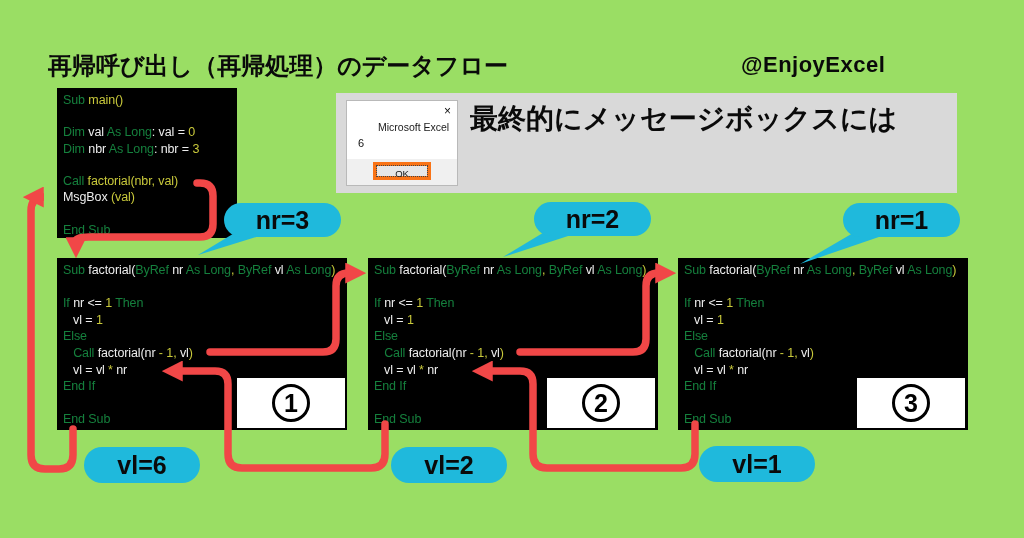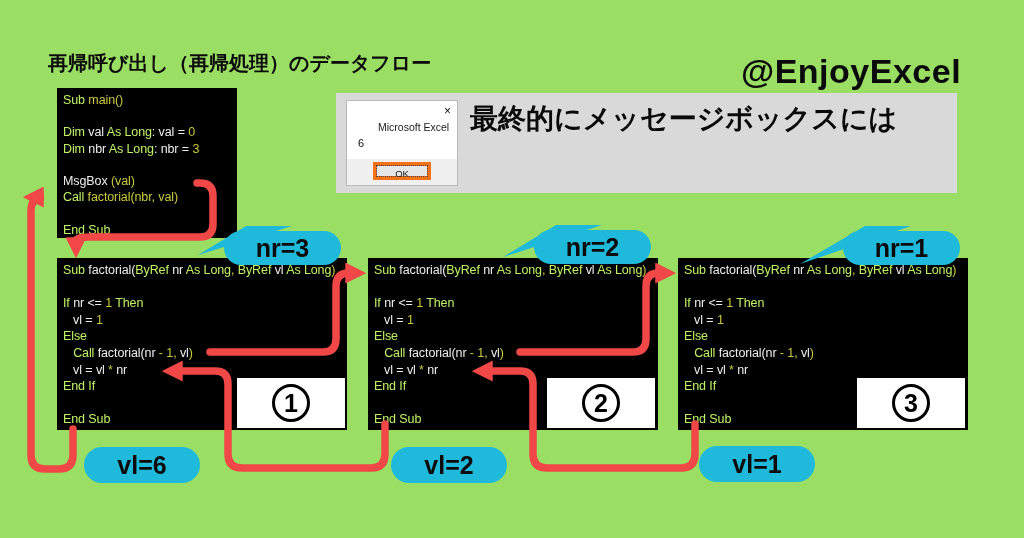--- a/index.html
+++ b/index.html
@@ -4,36 +4,36 @@
 <style>
   html,body{margin:0;padding:0;}
   .canvas{
     position:relative;width:1024px;height:538px;overflow:hidden;
     background:#9ade64;
     font-family:"Liberation Sans","DejaVu Sans",sans-serif;
   }
   .abs{position:absolute;}
   
   .page-title{
-    left:48px;top:50px;font-size:20px;font-weight:800;color:#0a0a0a;
+    left:48px;top:50px;font-size:24px;font-weight:800;color:#0a0a0a;
     letter-spacing:0px;white-space:nowrap;
   }
   .handle{
-    left:741px;top:52px;font-size:34px;font-weight:800;color:#0a0a0a;
+    left:741px;top:52px;font-size:22px;font-weight:800;color:#0a0a0a;
     letter-spacing:0.5px;white-space:nowrap;
   }
   
   .code-block{
     background:#000;color:#ededed;
     font-size:12.5px;letter-spacing:-0.1px;white-space:nowrap;
     padding:4px 0 0 6px;box-sizing:border-box;overflow:hidden;
   }
   .code-block .code-line{height:16.6px;line-height:16.6px;}
   .code-block.main .code-line{height:16.2px;line-height:16.2px;}
-  .tok-k{color:#bef264;}
+  .tok-k{color:#15803d;}
   .tok-y{color:#c9c93b;}
   .tok-w{color:#ededed;}
   .block-main{left:57px;top:88px;width:180px;height:150px;}
   .block-f1{left:57px;top:258px;width:290px;height:172px;}
   .block-f2{left:368px;top:258px;width:290px;height:172px;}
   .block-f3{left:678px;top:258px;width:290px;height:172px;}
   
   .panel{
     left:336px;top:93px;width:621px;height:100px;background:#d9d9d9;
   }
@@ -63,21 +63,21 @@
     outline:1px dotted #444;outline-offset:-4px;
     font-size:9.5px;color:#111;text-align:center;line-height:16px;
     box-sizing:border-box;
   }
   
   .badge{
     background:#1fb9dc;color:#0a0a0a;font-weight:800;
     display:flex;align-items:center;justify-content:center;
     font-size:25px;white-space:nowrap;
   }
-  .badge.nr{width:117px;height:34px;border-radius:17px;margin-top:28px;}
+  .badge.nr{width:117px;height:34px;border-radius:17px;}
   .badge.vl{width:116px;height:36px;border-radius:18px;}
   .badge-nr3{left:224px;top:203px;}
   .badge-nr2{left:534px;top:202px;}
   .badge-nr1{left:843px;top:203px;}
   .badge-vl6{left:84px;top:447px;}
   .badge-vl2{left:391px;top:447px;}
   .badge-vl1{left:699px;top:446px;}
   
   .numbox{
     background:#fff;width:108px;height:50px;
@@ -100,22 +100,22 @@
 
   <div class="abs page-title">再帰呼び出し（再帰処理）のデータフロー</div>
   <div class="abs handle">@EnjoyExcel</div>
 
   <div class="abs code-block main block-main">
       <div class="code-line"><span class="tok-k">Sub </span><span class="tok-y">main()</span></div>
       <div class="code-line">&nbsp;</div>
       <div class="code-line"><span class="tok-k">Dim </span><span class="tok-w">val </span><span class="tok-k">As Long</span><span class="tok-w">: val = </span><span class="tok-y">0</span></div>
       <div class="code-line"><span class="tok-k">Dim </span><span class="tok-w">nbr </span><span class="tok-k">As Long</span><span class="tok-w">: nbr = </span><span class="tok-y">3</span></div>
       <div class="code-line">&nbsp;</div>
+      <div class="code-line"><span class="tok-k">Call </span><span class="tok-y">factorial(nbr, val)</span></div>
       <div class="code-line"><span class="tok-w">MsgBox </span><span class="tok-y">(val)</span></div>
-      <div class="code-line"><span class="tok-k">Call </span><span class="tok-y">factorial(nbr, val)</span></div>
       <div class="code-line">&nbsp;</div>
       <div class="code-line"><span class="tok-k">End Sub</span></div>
     </div>
 
   <div class="abs panel">
     <div class="dialog">
       <div class="dialog-titlebar">
         <span class="dialog-title">Microsoft Excel</span>
         <span class="dialog-close">×</span>
       </div>

